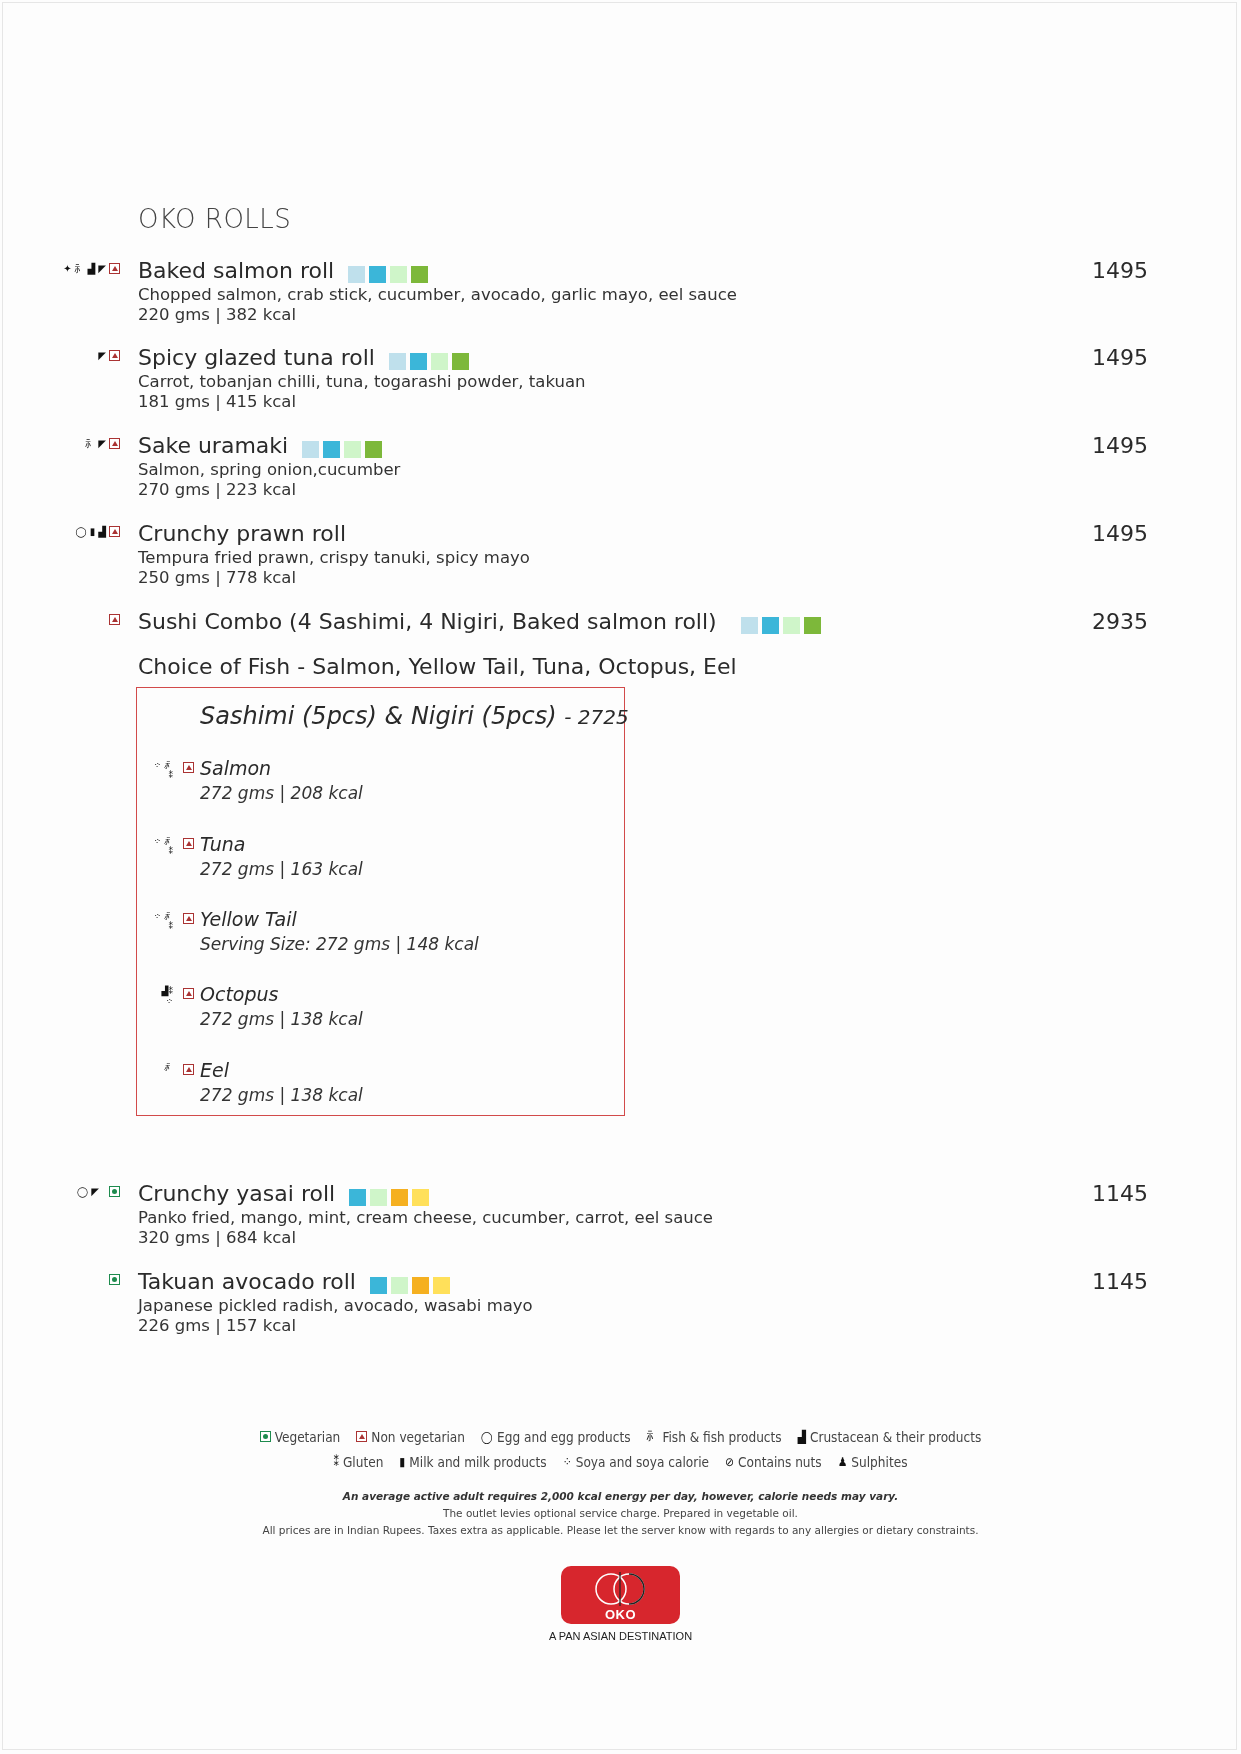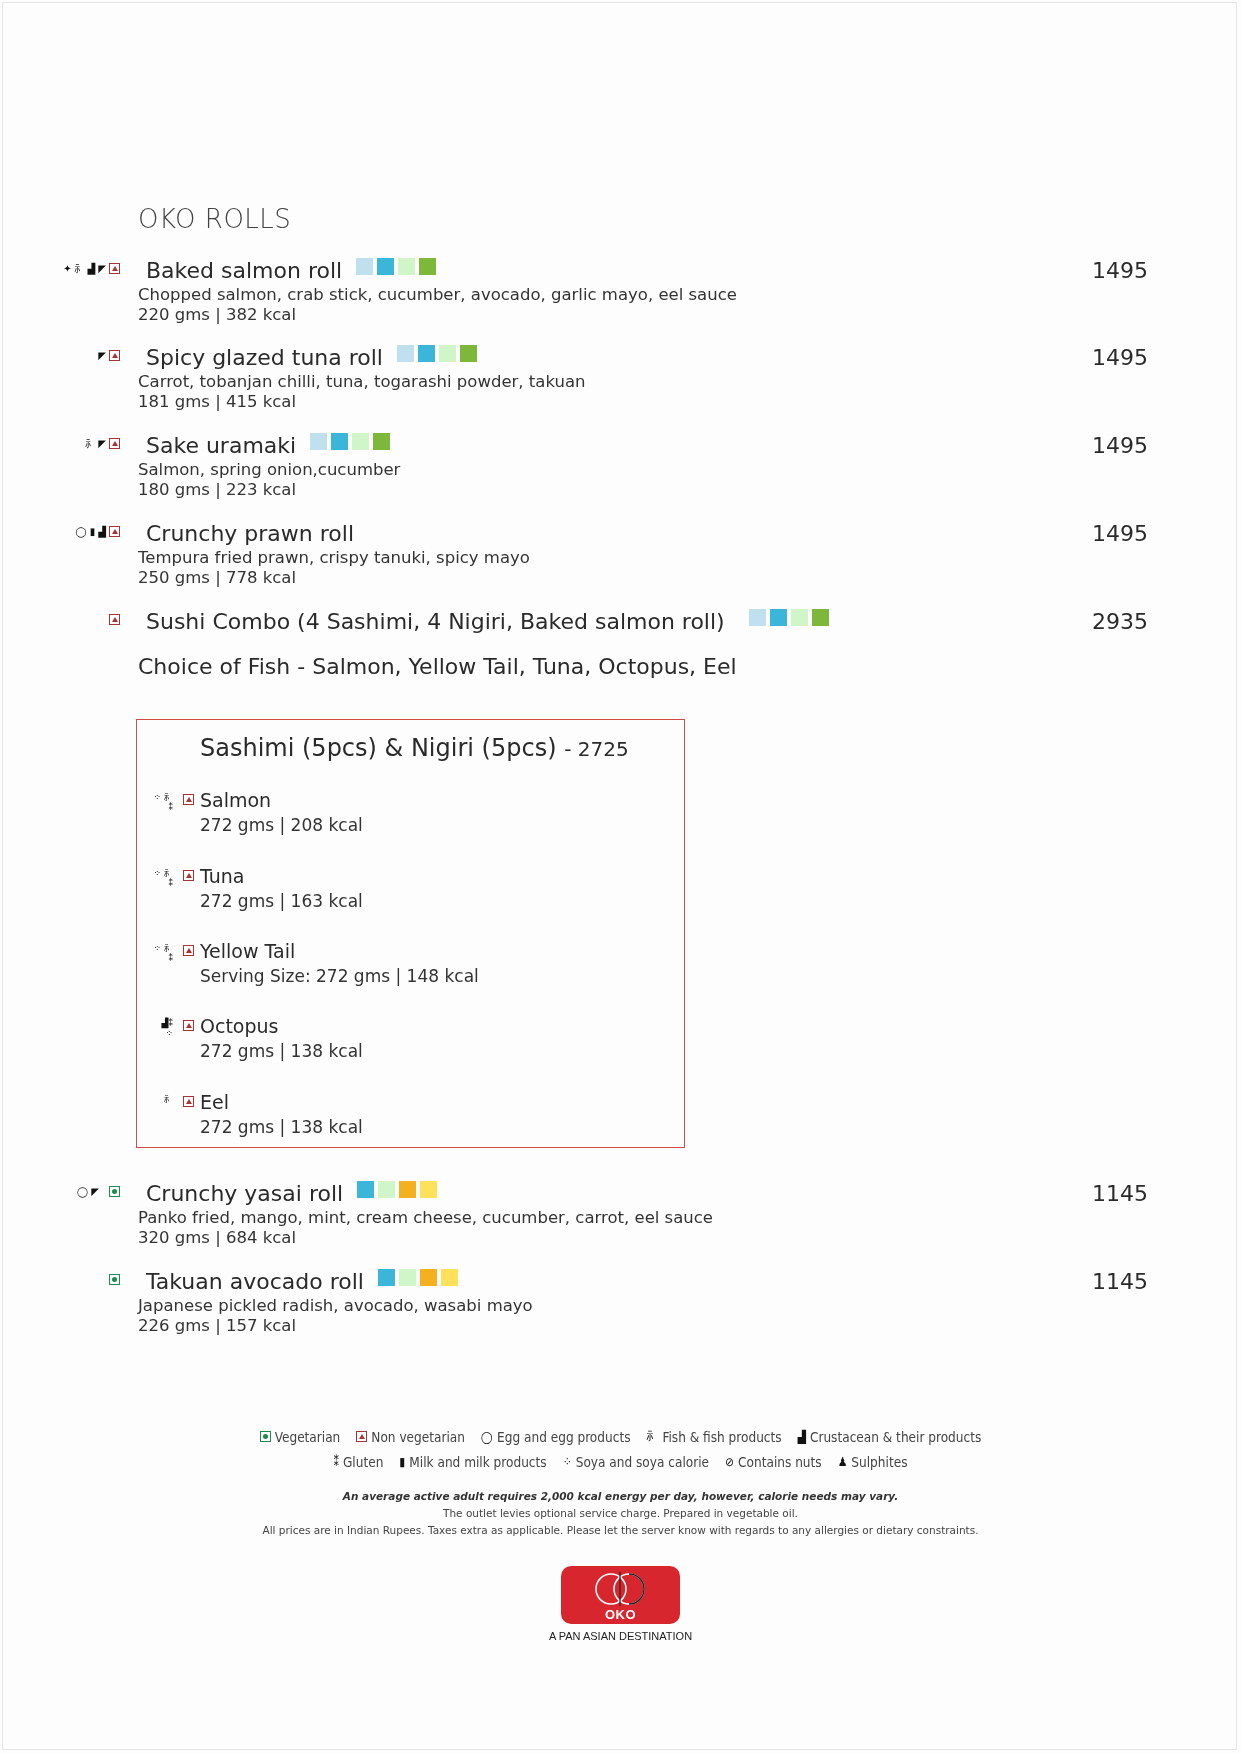--- a/index.html
+++ b/index.html
@@ -5,38 +5,38 @@
   html, body { margin:0; padding:0; }
   body {
     width:1241px; height:1754px; background:#fdfdfd; position:relative; overflow:hidden;
     font-family:"DejaVu Sans", "Liberation Sans", sans-serif; color:#2a2a2a;
   }
   .page-border { position:absolute; left:2px; top:2px; width:1235px; height:1748px; border:1px solid #e6e6e6; box-sizing:border-box; }
   .section-title { position:absolute; left:138px; top:204px; font-size:26px; font-weight:300; color:#444; letter-spacing:0.5px; }
 
   .item { position:absolute; left:0; width:1241px; }
   .item .icons { position:absolute; right:1121px; top:5px; display:flex; align-items:center; gap:3px; font-size:10px; color:#111; }
-  .item .name-row { position:absolute; left:138px; top:0; display:flex; align-items:flex-start;margin-left:8px; }
+  .item .name-row { position:absolute; left:138px; top:0; display:flex; align-items:flex-end; }
   .item .name { font-size:22px; color:#2a2a2a; white-space:nowrap; }
   .item .desc { position:absolute; left:138px; top:27px; font-size:16.5px; color:#333; white-space:nowrap; }
   .item .meta { position:absolute; left:138px; top:47px; font-size:16.5px; color:#333; white-space:nowrap; }
   .item .price { position:absolute; left:1092px; top:0; font-size:22px; color:#2a2a2a; }
 
   .swatches { display:flex; gap:4px; margin-left:14px; }
   .swatch { width:17px; height:17px; display:inline-block; }
 
   .nv-mark { width:11px; height:11px; border:1px solid #a33; box-sizing:border-box; display:inline-flex; align-items:center; justify-content:center; background:#fff; }
   .nv-mark::after { content:""; width:0; height:0; border-left:3px solid transparent; border-right:3px solid transparent; border-bottom:5px solid #a33; }
   .veg-mark { width:11px; height:11px; border:1px solid #1e8b4e; box-sizing:border-box; display:inline-flex; align-items:center; justify-content:center; background:#fff; }
   .veg-mark::after { content:""; width:5px; height:5px; border-radius:50%; background:#1e8b4e; }
   .glyph { font-size:10px; line-height:10px; color:#111; }
 
   .choice-line { position:absolute; left:138px; top:654px; font-size:22px; color:#2a2a2a; }
 
-  .box { position:absolute; left:136px; top:719px; width:549px; height:429px; border:1.5px solid #d24a4a; box-sizing:border-box; }
+  .box { position:absolute; left:136px; top:687px; width:489px; height:429px; border:1.5px solid #d24a4a; box-sizing:border-box;font-style:italic; }
   .box-title { position:absolute; left:63px; top:14px; font-size:24px; color:#2a2a2a; white-space:nowrap; }
   .box-title .price-inline { font-size:20px; }
   .sub { position:absolute; left:0; width:520px; }
   .sub .sub-icons { position:absolute; left:8px; top:3px; width:28px; font-size:9px; line-height:10px; color:#111; text-align:right; }
   .sub .sub-nv { position:absolute; left:46px; top:5px; }
   .sub .sub-name { position:absolute; left:63px; top:0; font-size:19px; color:#2a2a2a; white-space:nowrap; }
   .sub .sub-meta { position:absolute; left:63px; top:26px; font-size:17px; color:#333; white-space:nowrap; }
 
   .legend { position:absolute; left:0; width:1241px; text-align:left; font-family:"DejaVu Sans Condensed","DejaVu Sans", sans-serif; font-size:13.5px; color:#444; }
   .legend-row { display:flex; justify-content:center; gap:16px; align-items:center; }
@@ -108,21 +108,21 @@
   <div class="name-row">
     <span class="name">Sake uramaki</span>
     <span class="swatches">
       <span class="swatch" style="background:#bfe0ec"></span>
       <span class="swatch" style="background:#3bb6d9"></span>
       <span class="swatch" style="background:#cff5c9"></span>
       <span class="swatch" style="background:#7db83a"></span>
     </span>
   </div>
   <div class="desc">Salmon, spring onion,cucumber</div>
-  <div class="meta">180 gms  |  223 kcal</div>
+  <div class="meta">270 gms  |  223 kcal</div>
   <div class="price">1495</div>
 </div>
 
 <div class="item" style="top:521px;">
   <div class="icons">
     <span class="glyph">◯</span>
     <span class="glyph">▮</span>
     <span class="glyph">▟</span>
     <span class="nv-mark"></span>
   </div>

